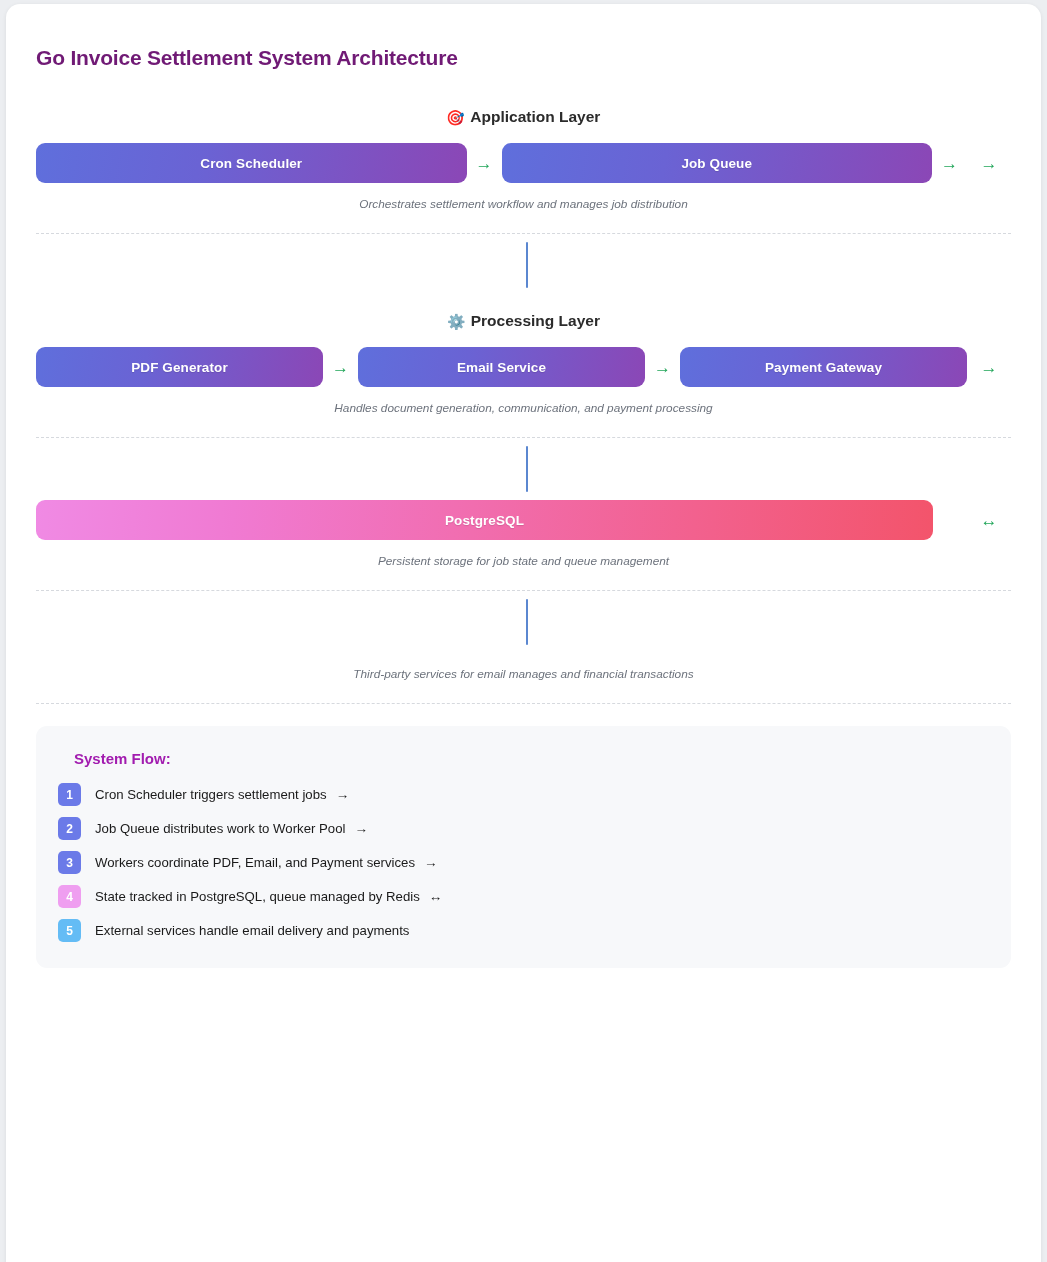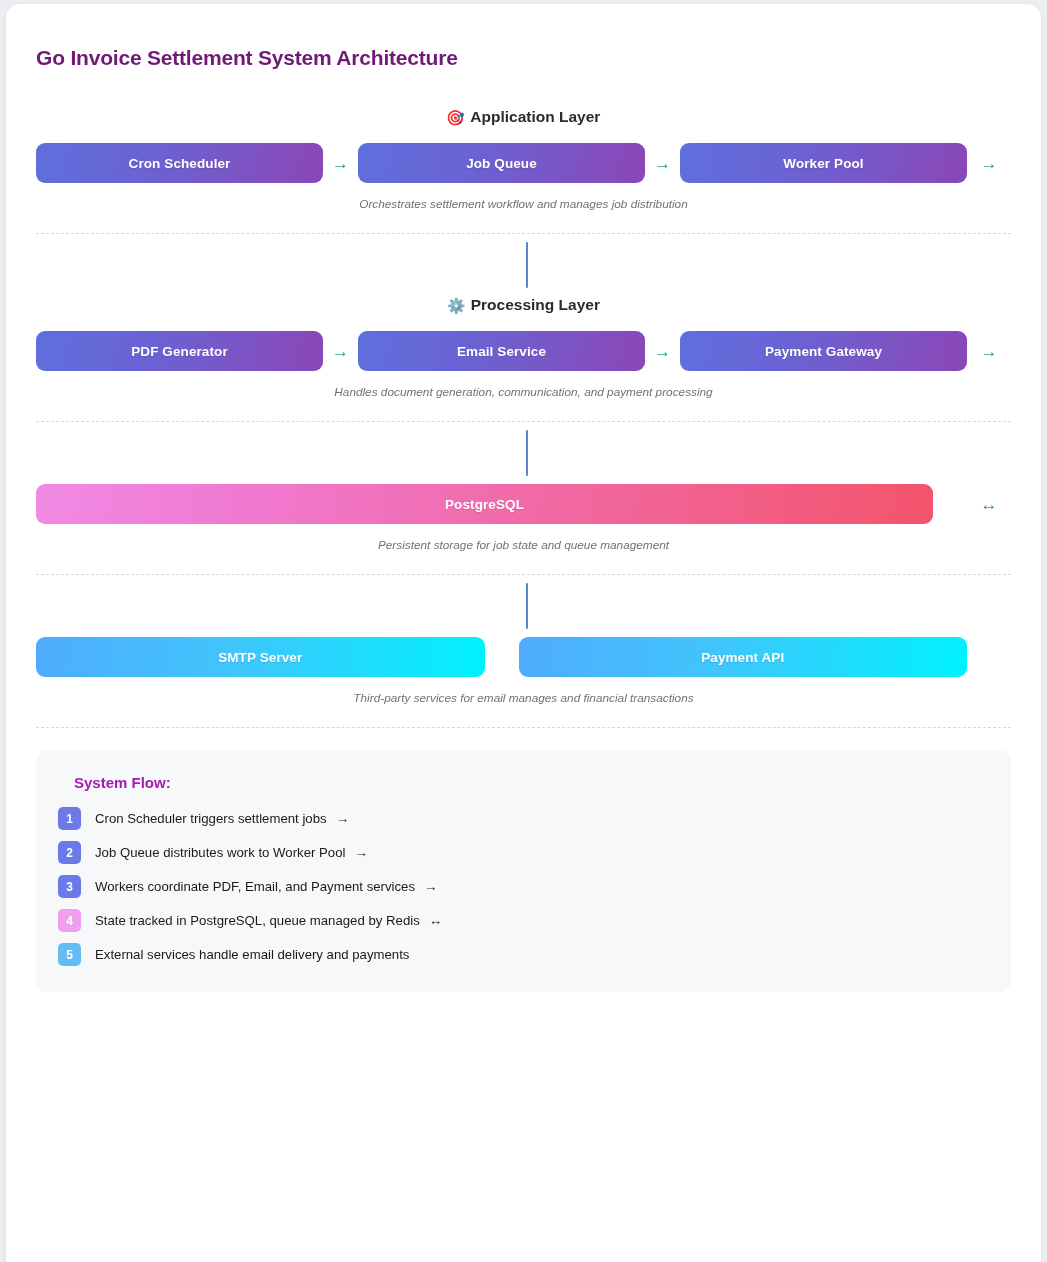--- a/index.html
+++ b/index.html
@@ -36,21 +36,21 @@
   
   .layer {
     position: relative;
   }
 
   .layer-header {
     text-align: center;
     font-size: 15.5px;
     font-weight: bold;
     color: #2b2b2b;
-    margin-top: 0px;
+    margin-top: 16px;
     margin-bottom: 16px;
   }
   .layer-header .emoji {
     font-size: 15px;
     margin-right: 5px;
     vertical-align: -1px;
   }
 
   .nodes-row {
     display: flex;
@@ -186,21 +186,20 @@
 
   <div class="layer" style="margin-top:38px;">
     <div class="layer-header">
       <span class="emoji">🎯</span><span>Application Layer</span>
     </div>
     <div class="nodes-row">
       <div class="node grad-purple">Cron Scheduler</div>
       <div class="arrow">→</div>
       <div class="node grad-purple">Job Queue</div>
       <div class="arrow">→</div>
-      <div class="node grad-purple">Worker Pool</div>
       <div class="arrow tail">→</div>
     </div>
     <div class="layer-desc">Orchestrates settlement workflow and manages job distribution</div>
     <div class="divider"></div>
   </div>
 
   <div class="connector">
     <div class="vline"></div>
   </div>
 
@@ -232,26 +231,20 @@
     </div>
     <div class="layer-desc">Persistent storage for job state and queue management</div>
     <div class="divider"></div>
   </div>
 
   <div class="connector">
     <div class="vline"></div>
   </div>
 
   <div class="layer">
-    <div class="nodes-row">
-      <div class="node grad-cyan">SMTP Server</div>
-      <div class="gap"></div>
-      <div class="node grad-cyan">Payment API</div>
-      <div class="arrow tail"></div>
-    </div>
     <div class="layer-desc">Third-party services for email manages and financial transactions</div>
     <div class="divider"></div>
   </div>
 
   <div class="flow-panel">
     <div class="flow-title">System Flow:</div>
 
     <div class="flow-item">
       <div class="flow-badge badge-indigo">1</div>
       <div class="flow-text">Cron Scheduler triggers settlement jobs</div>

